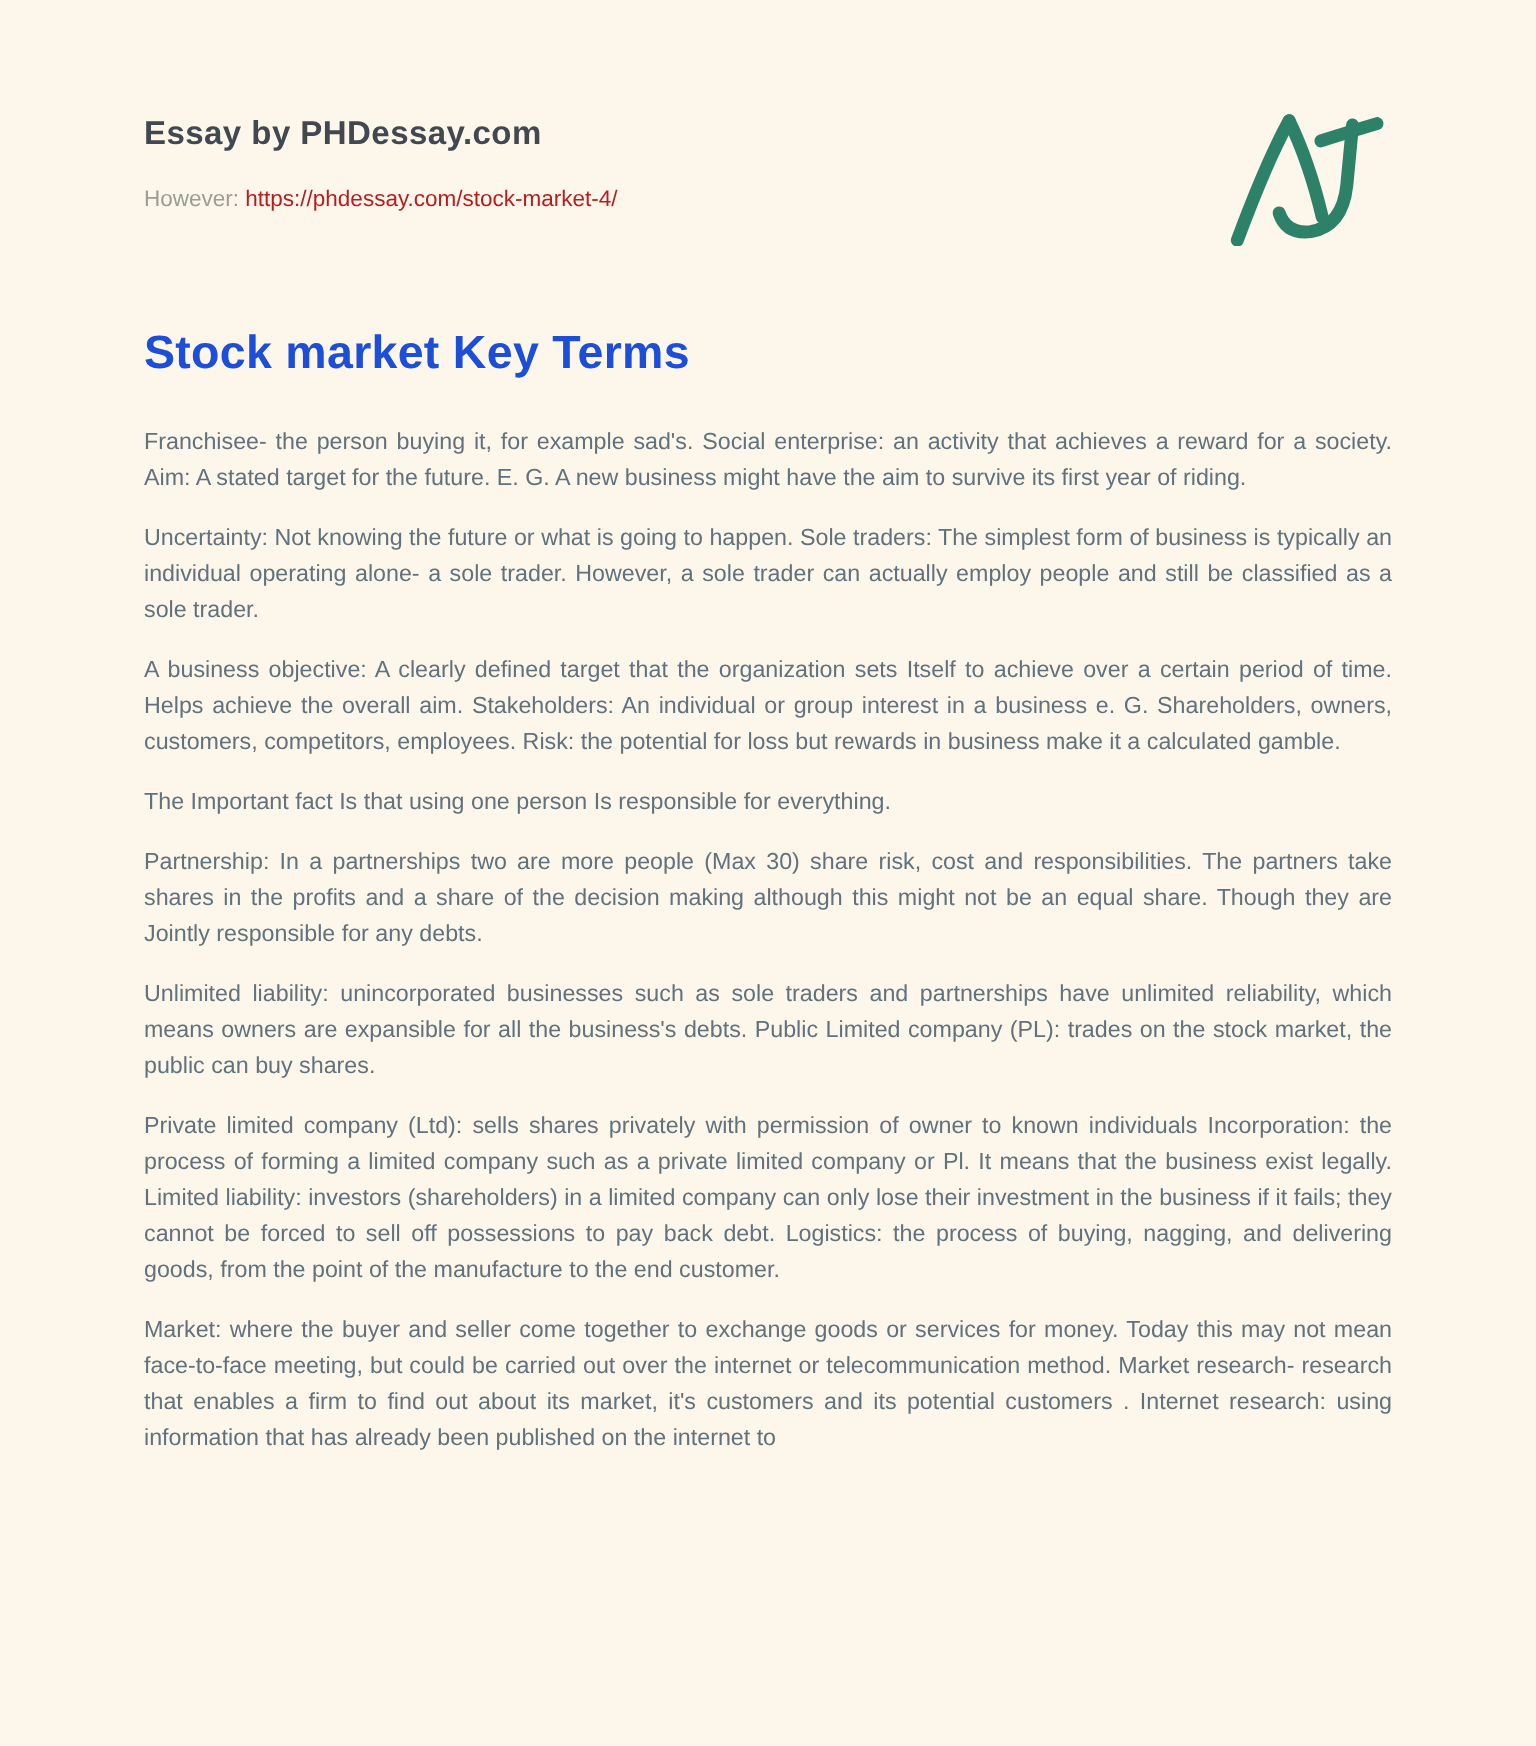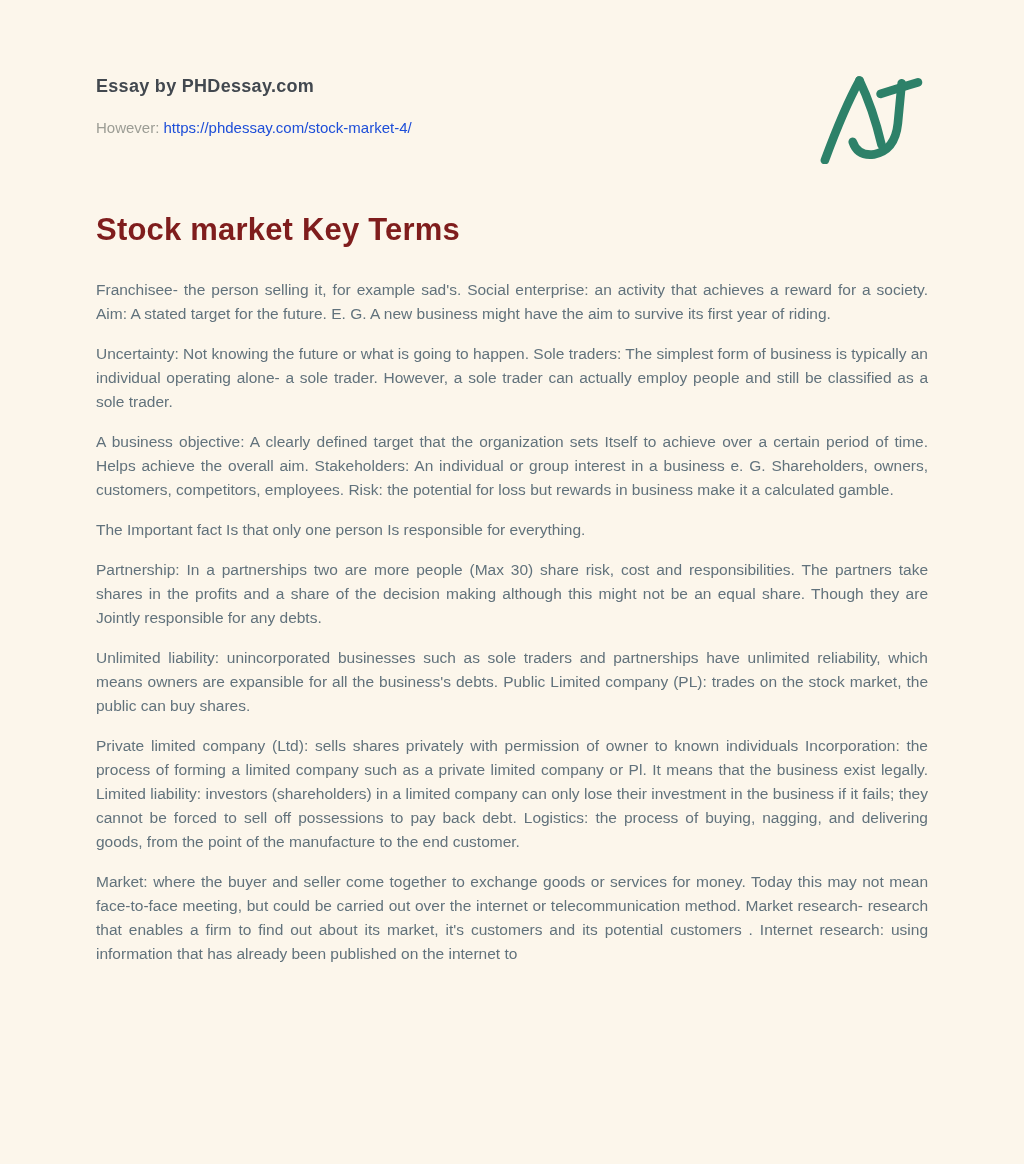--- a/index.html
+++ b/index.html
@@ -14,48 +14,48 @@
     overflow: hidden;
   }
   .page {
     position: relative;
     box-sizing: border-box;
     width: 1024px;
     height: 1164px;
     padding: 76px 96px 0 96px;
   }
   .byline {
-    font-size: 18px;
+    font-size: 22px;
     font-weight: 700;
     color: #42484f;
     letter-spacing: 0.3px;
     margin: 0;
   }
   .source-line {
     margin-top: 22px;
     font-size: 15px;
     color: #9c9d95;
   }
   .source-line a {
-    color: #1d4ed8;
+    color: #b91c1c;
     text-decoration: none;
     cursor: pointer;
   }
   .logo {
     position: absolute;
     top: 68px;
     right: 98px;
     width: 112px;
     height: 96px;
   }
   h1.title {
     margin: 76px 0 30px 0;
     font-size: 31px;
     font-weight: 700;
-    color: #7f1d1d;
+    color: #1d4ed8;
     letter-spacing: 0.2px;
   }
   p.para {
     margin: 0 0 16px 0;
     font-size: 15.5px;
     line-height: 24px;
     color: #61727c;
     text-align: justify;
   }
 </style>
@@ -77,22 +77,22 @@
         <path d="M8 96 Q28 42 44 13"></path>
         <path d="M44 13 Q58 42 67 80"></path>
         <path d="M88 16 L84 58 Q81 86 59 90 Q42 92 37 77"></path>
         <path d="M66 27 Q88 20 105 15"></path>
       </g>
     </svg>
   </div>
 
   <h1 class="title">Stock market Key Terms</h1>
 
-  <p class="para">Franchisee- the person selling it, for example sad's. Social enterprise: an activity that achieves a reward for a society. Aim: A stated target for the future. E. G. A new business might have the aim to survive its first year of riding.</p>
+  <p class="para">Franchisee- the person buying it, for example sad's. Social enterprise: an activity that achieves a reward for a society. Aim: A stated target for the future. E. G. A new business might have the aim to survive its first year of riding.</p>
   <p class="para">Uncertainty: Not knowing the future or what is going to happen. Sole traders: The simplest form of business is typically an individual operating alone- a sole trader. However, a sole trader can actually employ people and still be classified as a sole trader.</p>
   <p class="para">A business objective: A clearly defined target that the organization sets Itself to achieve over a certain period of time. Helps achieve the overall aim. Stakeholders: An individual or group interest in a business e. G. Shareholders, owners, customers, competitors, employees. Risk: the potential for loss but rewards in business make it a calculated gamble.</p>
-  <p class="para">The Important fact Is that only one person Is responsible for everything.</p>
+  <p class="para">The Important fact Is that using one person Is responsible for everything.</p>
   <p class="para">Partnership: In a partnerships two are more people (Max 30) share risk, cost and responsibilities. The partners take shares in the profits and a share of the decision making although this might not be an equal share. Though they are Jointly responsible for any debts.</p>
   <p class="para">Unlimited liability: unincorporated businesses such as sole traders and partnerships have unlimited reliability, which means owners are expansible for all the business's debts. Public Limited company (PL): trades on the stock market, the public can buy shares.</p>
   <p class="para">Private limited company (Ltd): sells shares privately with permission of owner to known individuals Incorporation: the process of forming a limited company such as a private limited company or Pl. It means that the business exist legally. Limited liability: investors (shareholders) in a limited company can only lose their investment in the business if it fails; they cannot be forced to sell off possessions to pay back debt. Logistics: the process of buying, nagging, and delivering goods, from the point of the manufacture to the end customer.</p>
   <p class="para">Market: where the buyer and seller come together to exchange goods or services for money. Today this may not mean face-to-face meeting, but could be carried out over the internet or telecommunication method. Market research- research that enables a firm to find out about its market, it's customers and its potential customers . Internet research: using information that has already been published on the internet to</p>
 
 </div>
 
 </body></html>

